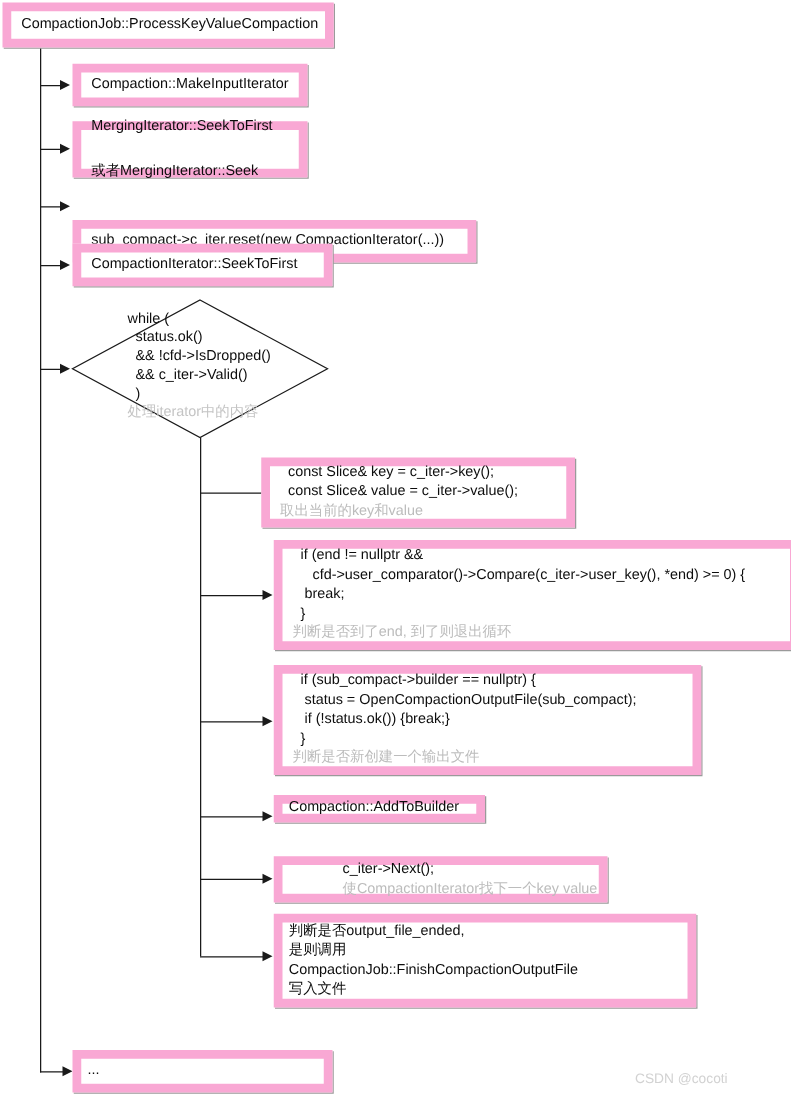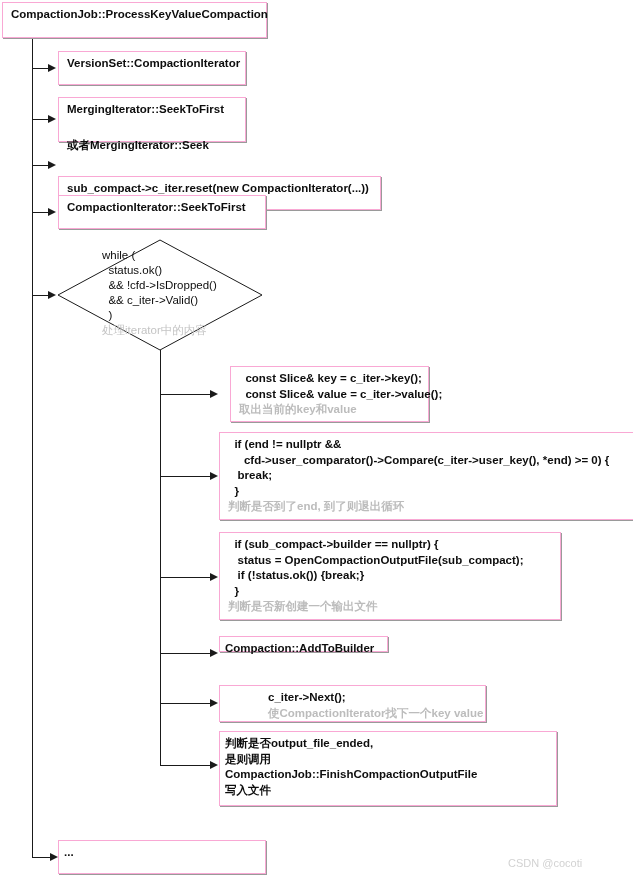--- a/index.html
+++ b/index.html
@@ -14,26 +14,26 @@
     position: relative;
     width: 633px;
     height: 879px;
     background: #ffffff;
     overflow: hidden;
   }
   .node {
     position: absolute;
     box-sizing: border-box;
     background: #ffffff;
-    border: 1px solid #f9a8d4;
+    border: 7px solid #f9a8d4;
     box-shadow: 1px 1px 0 0 #9a9a9a;
     display: flex;
     flex-direction: column;
+    justify-content: center;
     padding: 4px 8px;
-    font-weight: bold;
   }
   .node .line {
     font-size: 11.5px;
     line-height: 15.5px;
     color: #0d0d0d;
     white-space: pre;
   }
   .node .cmt {
     font-size: 11.5px;
     line-height: 15.5px;
@@ -135,21 +135,21 @@
   <div class="arrow" style="left:210px; top:698.5px;"></div>
 
   <div class="conn hline" style="left:160px; top:765px; width:52px;"></div>
   <div class="arrow" style="left:210px; top:760.5px;"></div>
 
   <div class="node" style="left:2px; top:2px; width:265px; height:36px;">
     <div class="line">CompactionJob::ProcessKeyValueCompaction</div>
   </div>
 
   <div class="node" style="left:58px; top:51px; width:188px; height:34px;">
-    <div class="line">VersionSet::CompactionIterator</div>
+    <div class="line">Compaction::MakeInputIterator</div>
   </div>
 
   <div class="node" style="left:58px; top:97px; width:188px; height:45px;gap:20px;">
     <div class="line">MergingIterator::SeekToFirst</div>
     <div class="line">或者MergingIterator::Seek</div>
   </div>
 
   <div class="node" style="left:58px; top:148px; width:323px; height:34px;margin-top:28px;">
     <div class="line">sub_compact-&gt;c_iter.reset(new CompactionIterator(...))</div>
   </div>
@@ -165,21 +165,21 @@
     <div class="diamond-text">
       <div class="line">while (</div>
       <div class="line">  status.ok()</div>
       <div class="line">  &amp;&amp; !cfd-&gt;IsDropped()</div>
       <div class="line">  &amp;&amp; c_iter-&gt;Valid()</div>
       <div class="line">  )</div>
       <div class="cmt">处理iterator中的内容</div>
     </div>
   </div>
 
-  <div class="node" style="left:230px; top:366px; width:199px; height:56px;">
+  <div class="node" style="left:209px; top:366px; width:251px; height:56px;">
     <div class="line">  const Slice&amp; key = c_iter-&gt;key();</div>
     <div class="line">  const Slice&amp; value = c_iter-&gt;value();</div>
     <div class="cmt">取出当前的key和value</div>
   </div>
 
   <div class="node" style="left:219px; top:432px; width:420px; height:88px;">
     <div class="line">  if (end != nullptr &amp;&amp;</div>
     <div class="line">     cfd-&gt;user_comparator()-&gt;Compare(c_iter-&gt;user_key(), *end) &gt;= 0) {</div>
     <div class="line">   break;</div>
     <div class="line">  }</div>

